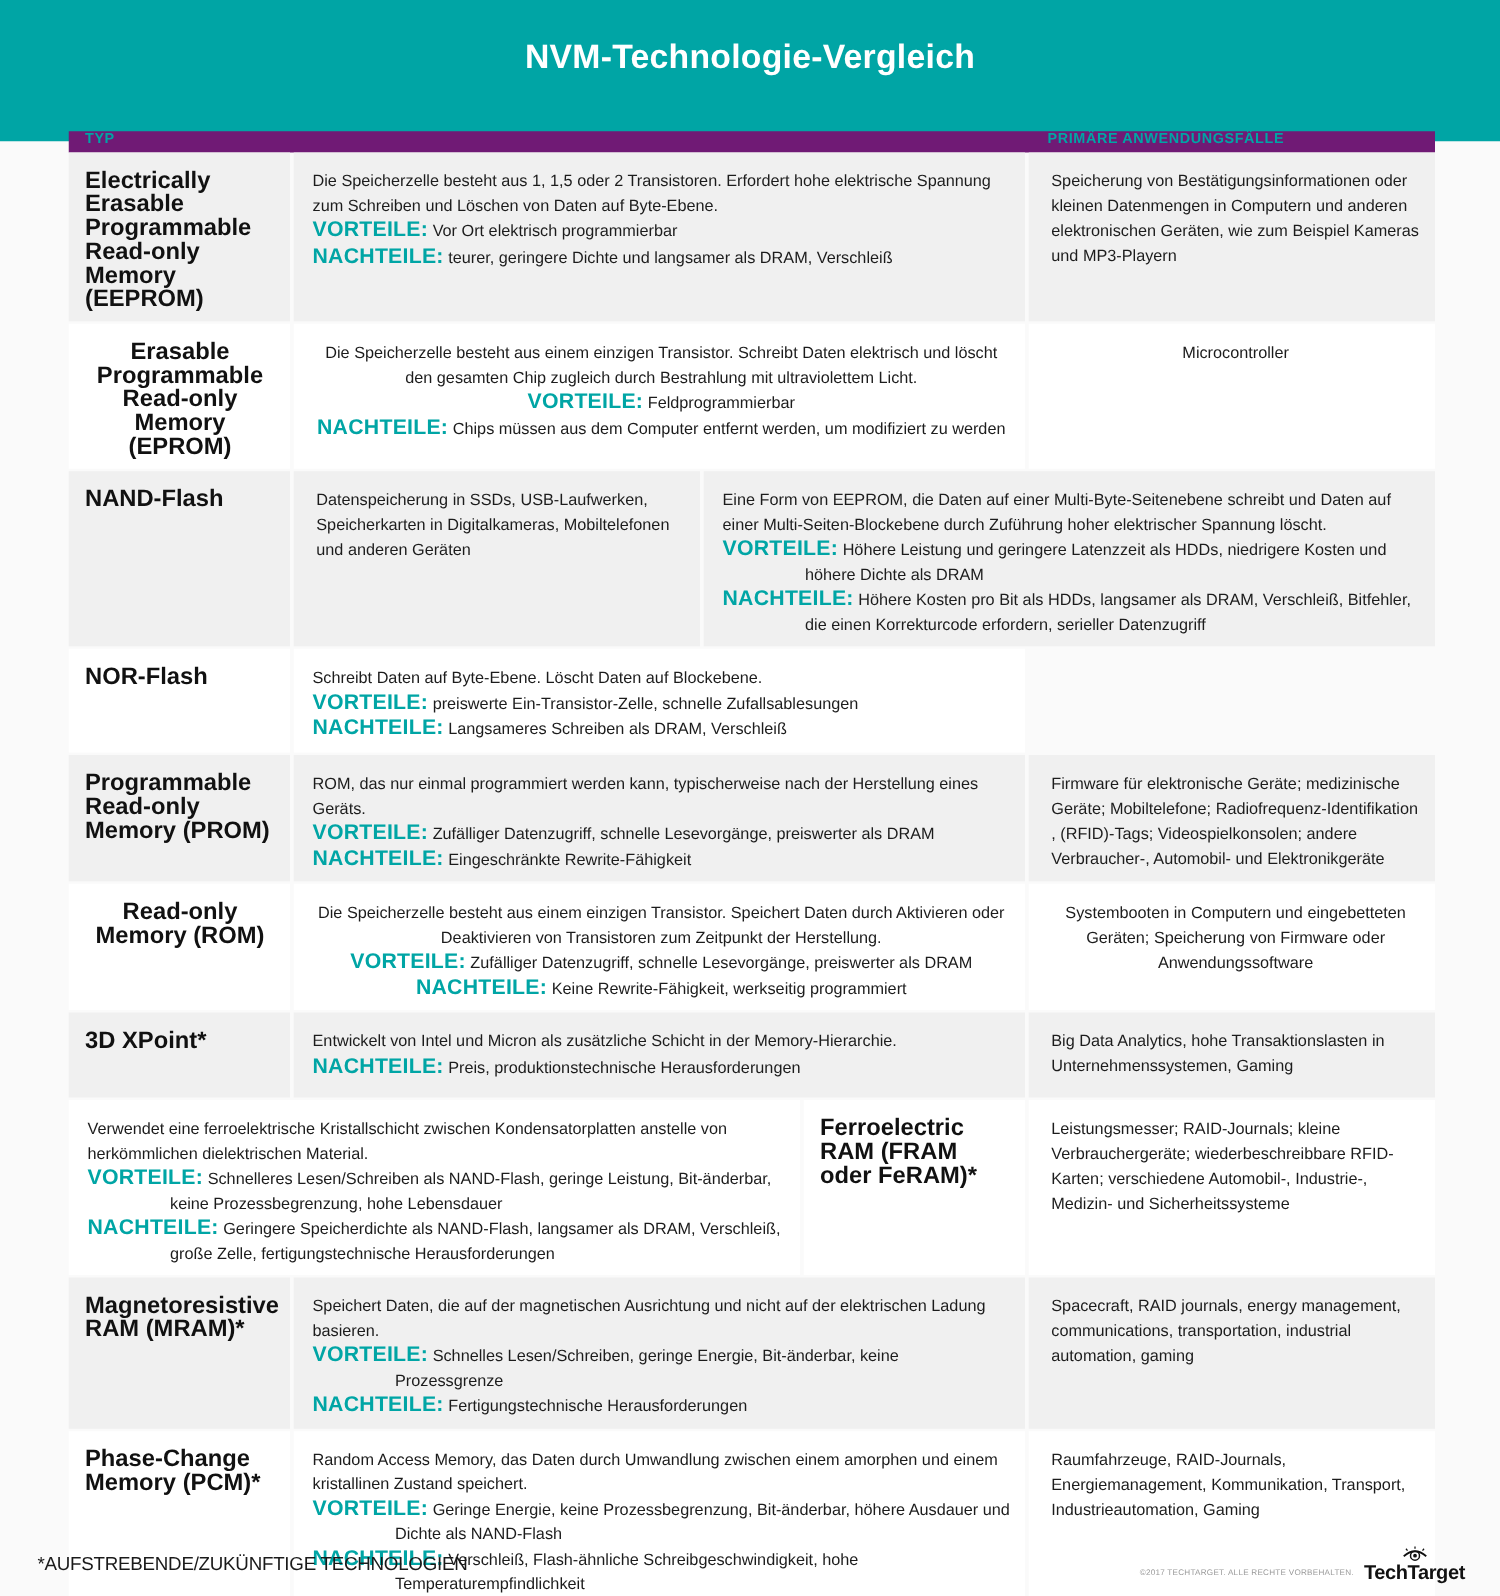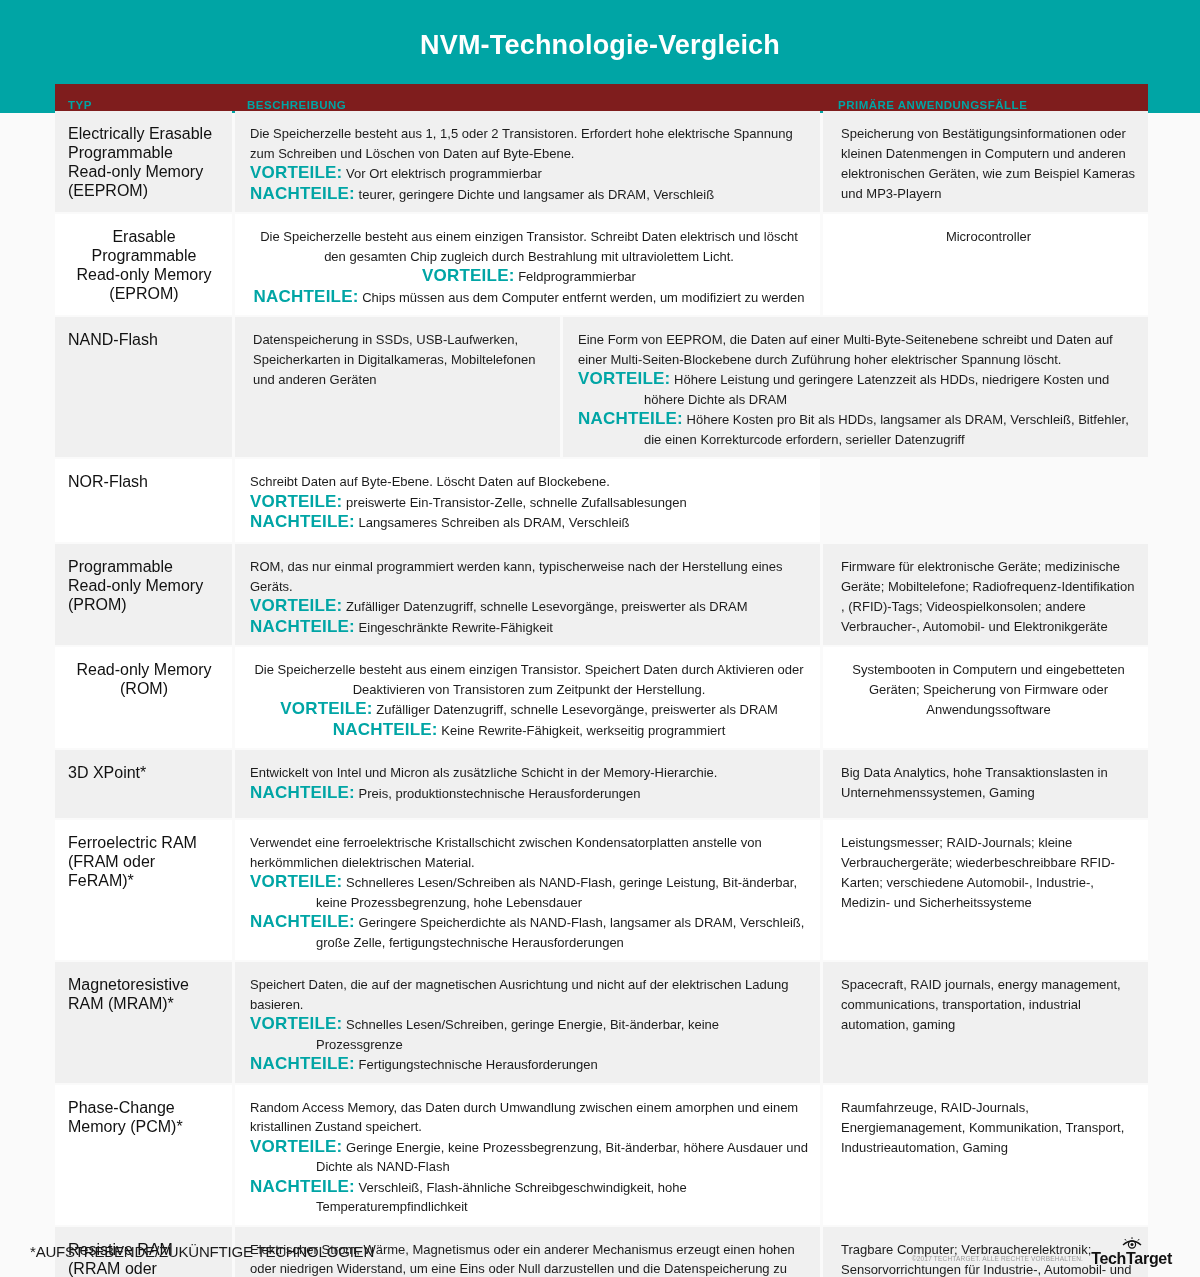--- a/index.html
+++ b/index.html
@@ -12,49 +12,49 @@
     overflow: hidden;
   }
   .teal-band {
     position: absolute; top: 0; left: 0;
     width: 100%; height: 113px;
     background: #00A5A5;
   }
   .content { position: relative; }
   .page-title {
     padding-top: 30px;
-    height: 84px;
+    height: 105px;
     text-align: center;
     color: #ffffff;
     font-size: 27px;
     font-weight: bold;
     letter-spacing: 0.2px;
   }
   .table { margin: 0 52px 0 55px; }
   .thead {
-    background: #7f1d1d;
+    background: #701a75;
     display: flex;
-    height: 27px;
-    align-items: flex-end;
+    height: 17px;
+    align-items: flex-start;
     color: #00A5A5;
     font-size: 11.5px;
     font-weight: bold;
     letter-spacing: 0.5px;
   }
   .col-type { width: 177px; padding-left: 13px; }
   .col-desc { width: 588px; padding-left: 15px; margin-top: 44px; }
   .col-uses { width: 328px; padding-left: 18px; }
   .row { display: flex; margin-bottom: 2px; }
   .row .cell { padding: 13px 12px 8px 13px; }
   .row.gray .cell { background: #f0f0f0; }
   .row.white .cell { background: #ffffff; }
   .cell + .cell { margin-left: 3px; }
   .cell.type {
     width: 177px;
-    font-size: 16px; font-weight: normal;
+    font-size: 19px; font-weight: bold;
     line-height: 19px; color: #111111;
   }
   .cell.desc {
     width: 585px;
     padding-left: 15px;
     font-size: 13px; line-height: 19.5px; color: #1c1c1c;
   }
   .cell.uses {
     width: 325px;
     padding-left: 18px;
@@ -165,26 +165,26 @@
     <div class="row gray">
       <div class="cell type mh68">3D XPoint*</div>
       <div class="cell desc mh68">
         <div>Entwickelt von Intel und Micron als zusätzliche Schicht in der Memory-Hierarchie.</div>
         <div class="pc-line"><span class="pc-label">NACHTEILE:</span> <span>Preis, produktionstechnische Herausforderungen</span></div>
       </div>
       <div class="cell uses mh68">Big Data Analytics, hohe Transaktionslasten in Unternehmenssystemen, Gaming</div>
     </div>
 
     <div class="row white">
-      <div class="cell type mh123">Ferroelectric RAM (FRAM oder FeRAM)*</div>
       <div class="cell desc mh123">
         <div>Verwendet eine ferroelektrische Kristallschicht zwischen Kondensatorplatten anstelle von herkömmlichen dielektrischen Material.</div>
         <div class="pc-line"><span class="pc-label">VORTEILE:</span> <span>Schnelleres Lesen/Schreiben als NAND-Flash, geringe Leistung, Bit-änderbar, keine Prozessbegrenzung, hohe Lebensdauer</span></div>
         <div class="pc-line"><span class="pc-label">NACHTEILE:</span> <span>Geringere Speicherdichte als NAND-Flash, langsamer als DRAM, Verschleiß, große Zelle, fertigungstechnische Herausforderungen</span></div>
       </div>
+      <div class="cell type mh123">Ferroelectric RAM (FRAM oder FeRAM)*</div>
       <div class="cell uses mh123">Leistungsmesser; RAID-Journals; kleine Verbrauchergeräte; wiederbeschreibbare RFID-Karten; verschiedene Automobil-, Industrie-, Medizin- und Sicherheitssysteme</div>
     </div>
 
     <div class="row gray">
       <div class="cell type mh68">Magnetoresistive RAM (MRAM)*</div>
       <div class="cell desc mh68">
         <div>Speichert Daten, die auf der magnetischen Ausrichtung und nicht auf der elektrischen Ladung basieren.</div>
         <div class="pc-line"><span class="pc-label">VORTEILE:</span> <span>Schnelles Lesen/Schreiben, geringe Energie, Bit-änderbar, keine Prozessgrenze</span></div>
         <div class="pc-line"><span class="pc-label">NACHTEILE:</span> <span>Fertigungstechnische Herausforderungen</span></div>
       </div>

